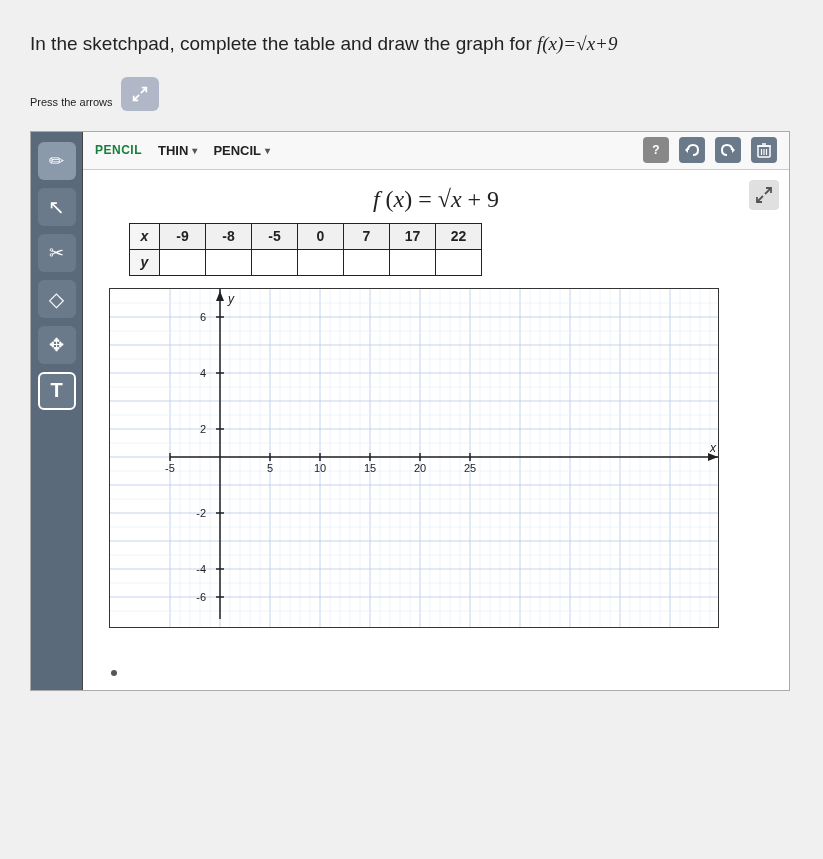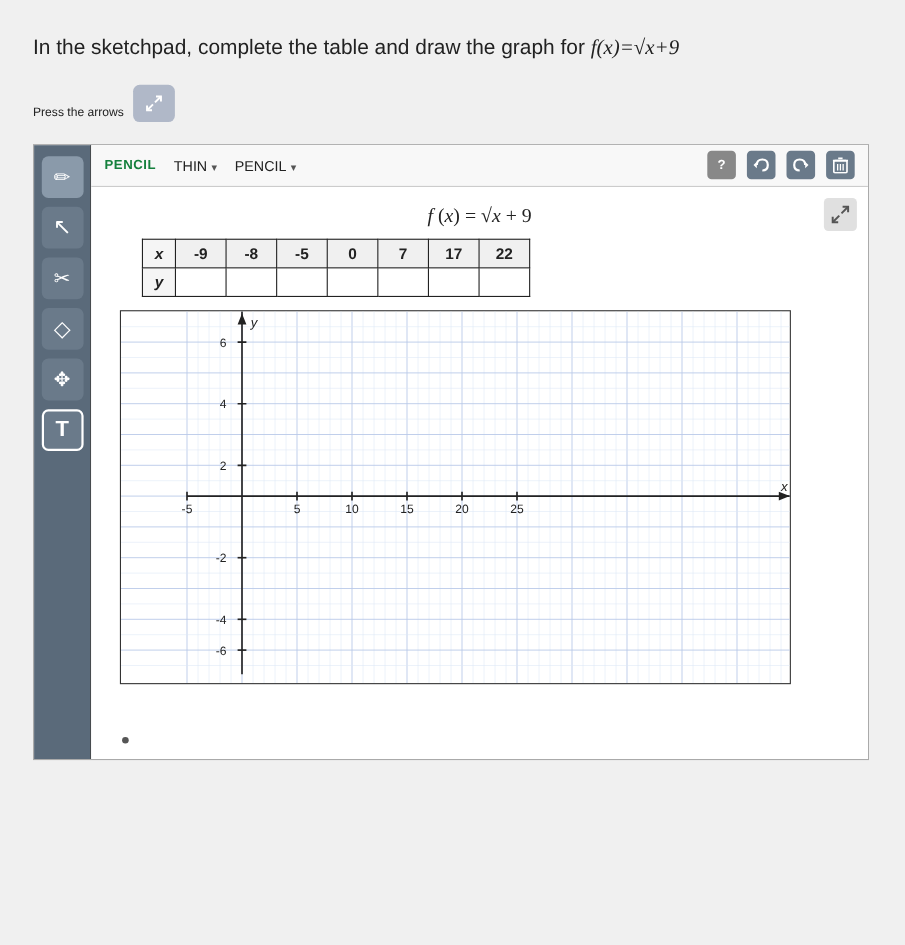--- a/index.html
+++ b/index.html
@@ -98,24 +98,24 @@
       height: 38px;
     }
     .topbar-label {
       font-size: 12px;
       color: #15803d;
       font-weight: bold;
       letter-spacing: 0.5px;
     }
     .topbar-select {
       display: flex;
-      align-items: flex-end;
+      align-items: center;
       gap: 4px;
       font-size: 13px;
-      font-weight: normal;
+      font-weight: bold;
       cursor: pointer;
       color: #222;
     }
     .topbar-select .chevron {
       font-size: 10px;
       color: #555;
     }
     .topbar-right {
       margin-left: auto;
       display: flex;
@@ -150,21 +150,21 @@
       flex: 1;
       position: relative;
       padding: 16px 16px 16px 16px;
       background: #fff;
       overflow: hidden;
     }
 
     
     .equation-display {
       text-align: center;
-      font-size: 18px;
+      font-size: 24px;
       margin-bottom: 10px;
       font-family: 'Times New Roman', serif;
     }
 
     
     .table-wrapper {
       display: flex;
       justify-content: flex-start;
       margin-left: 30px;
       margin-bottom: 12px;

